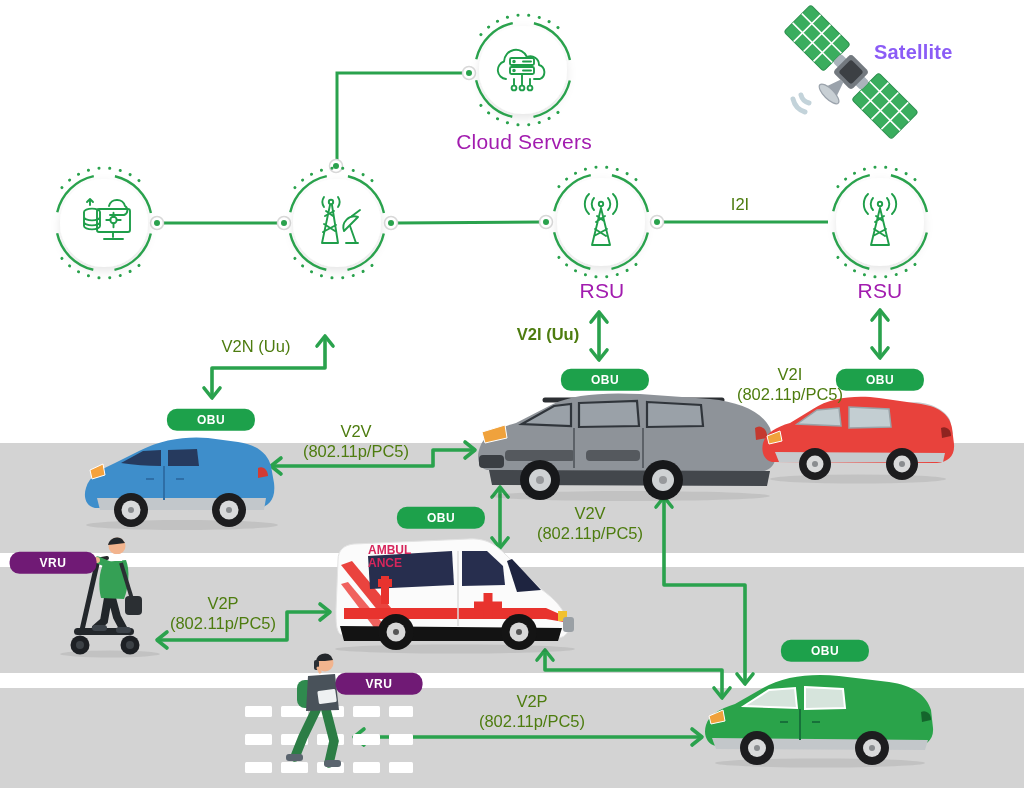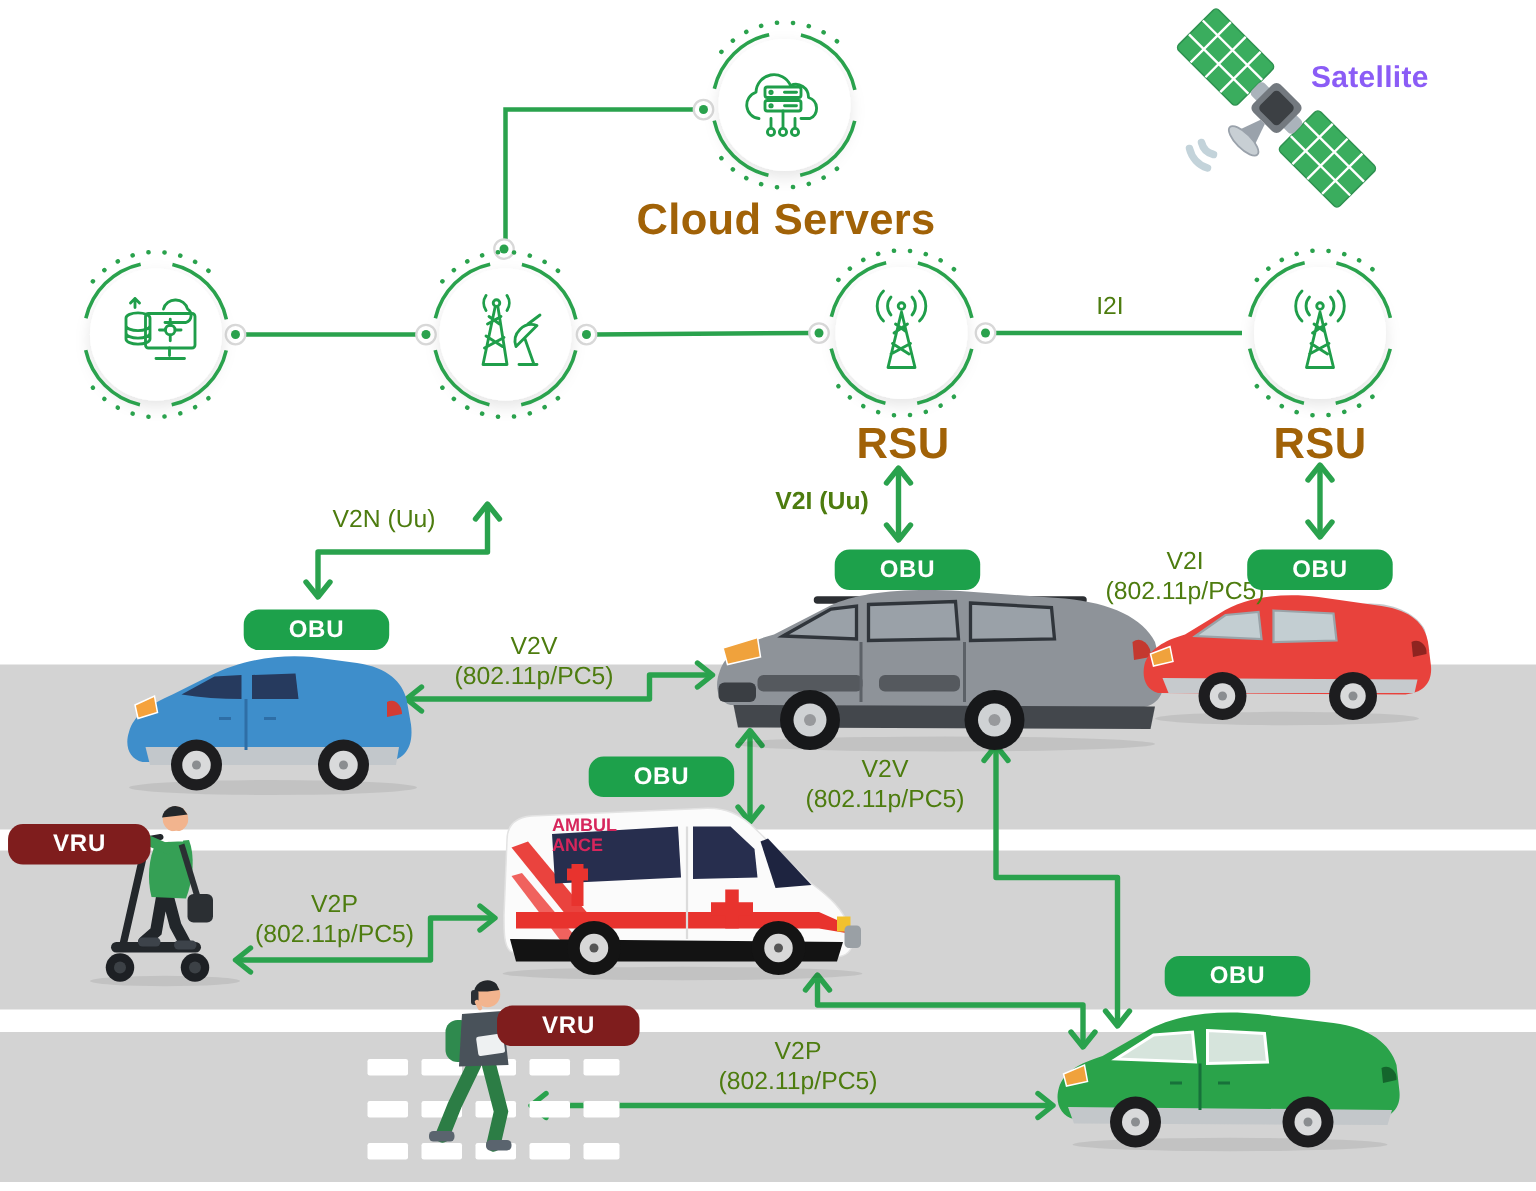--- a/index.html
+++ b/index.html
@@ -1,27 +1,27 @@
 <!DOCTYPE html>
 <html><head>
 <meta charset="utf-8">
 <style>
   html,body{margin:0;padding:0;background:#fff;}
   #stage{position:relative;width:1024px;height:794px;background:#ffffff;overflow:hidden;
          font-family:"Liberation Sans",sans-serif;}
   .road{position:absolute;left:0;width:1024px;background:#d3d3d3;}
   #scene{position:absolute;left:0;top:0;z-index:2;}
   .lbl{position:absolute;z-index:4;text-align:center;transform:translateX(-50%);white-space:nowrap;}
-  .node-lbl{font-weight:700;font-size:29px;color:#a16207;line-height:1.18;letter-spacing:.2px;}
+  .node-lbl{font-weight:400;font-size:21px;color:#a21caf;line-height:1.18;letter-spacing:.2px;}
   .link-lbl{font-weight:500;font-size:16.5px;color:#4d7c0f;line-height:1.22;}
   .badge{position:absolute;z-index:5;transform:translate(-50%,-50%);
-         color:#fff;font-weight:700;font-size:16px;letter-spacing:.5px;
+         color:#fff;font-weight:700;font-size:12px;letter-spacing:.5px;
          padding:4px 30px;border-radius:10px;line-height:1.2;}
   .badge.obu{background:#1da14b;}
-  .badge.vru{background:#7f1d1d;}
+  .badge.vru{background:#701a75;}
   .sat-lbl{font-weight:700;font-size:20px;color:#8b5cf6;transform:none;text-align:left;}
 </style>
 </head>
 <body>
 
 <div id="stage">
 
   <div class="road" style="top:443px;height:110px;"></div>
   <div class="road" style="top:567px;height:106px;"></div>
   <div class="road" style="top:688px;height:100px;"></div>

